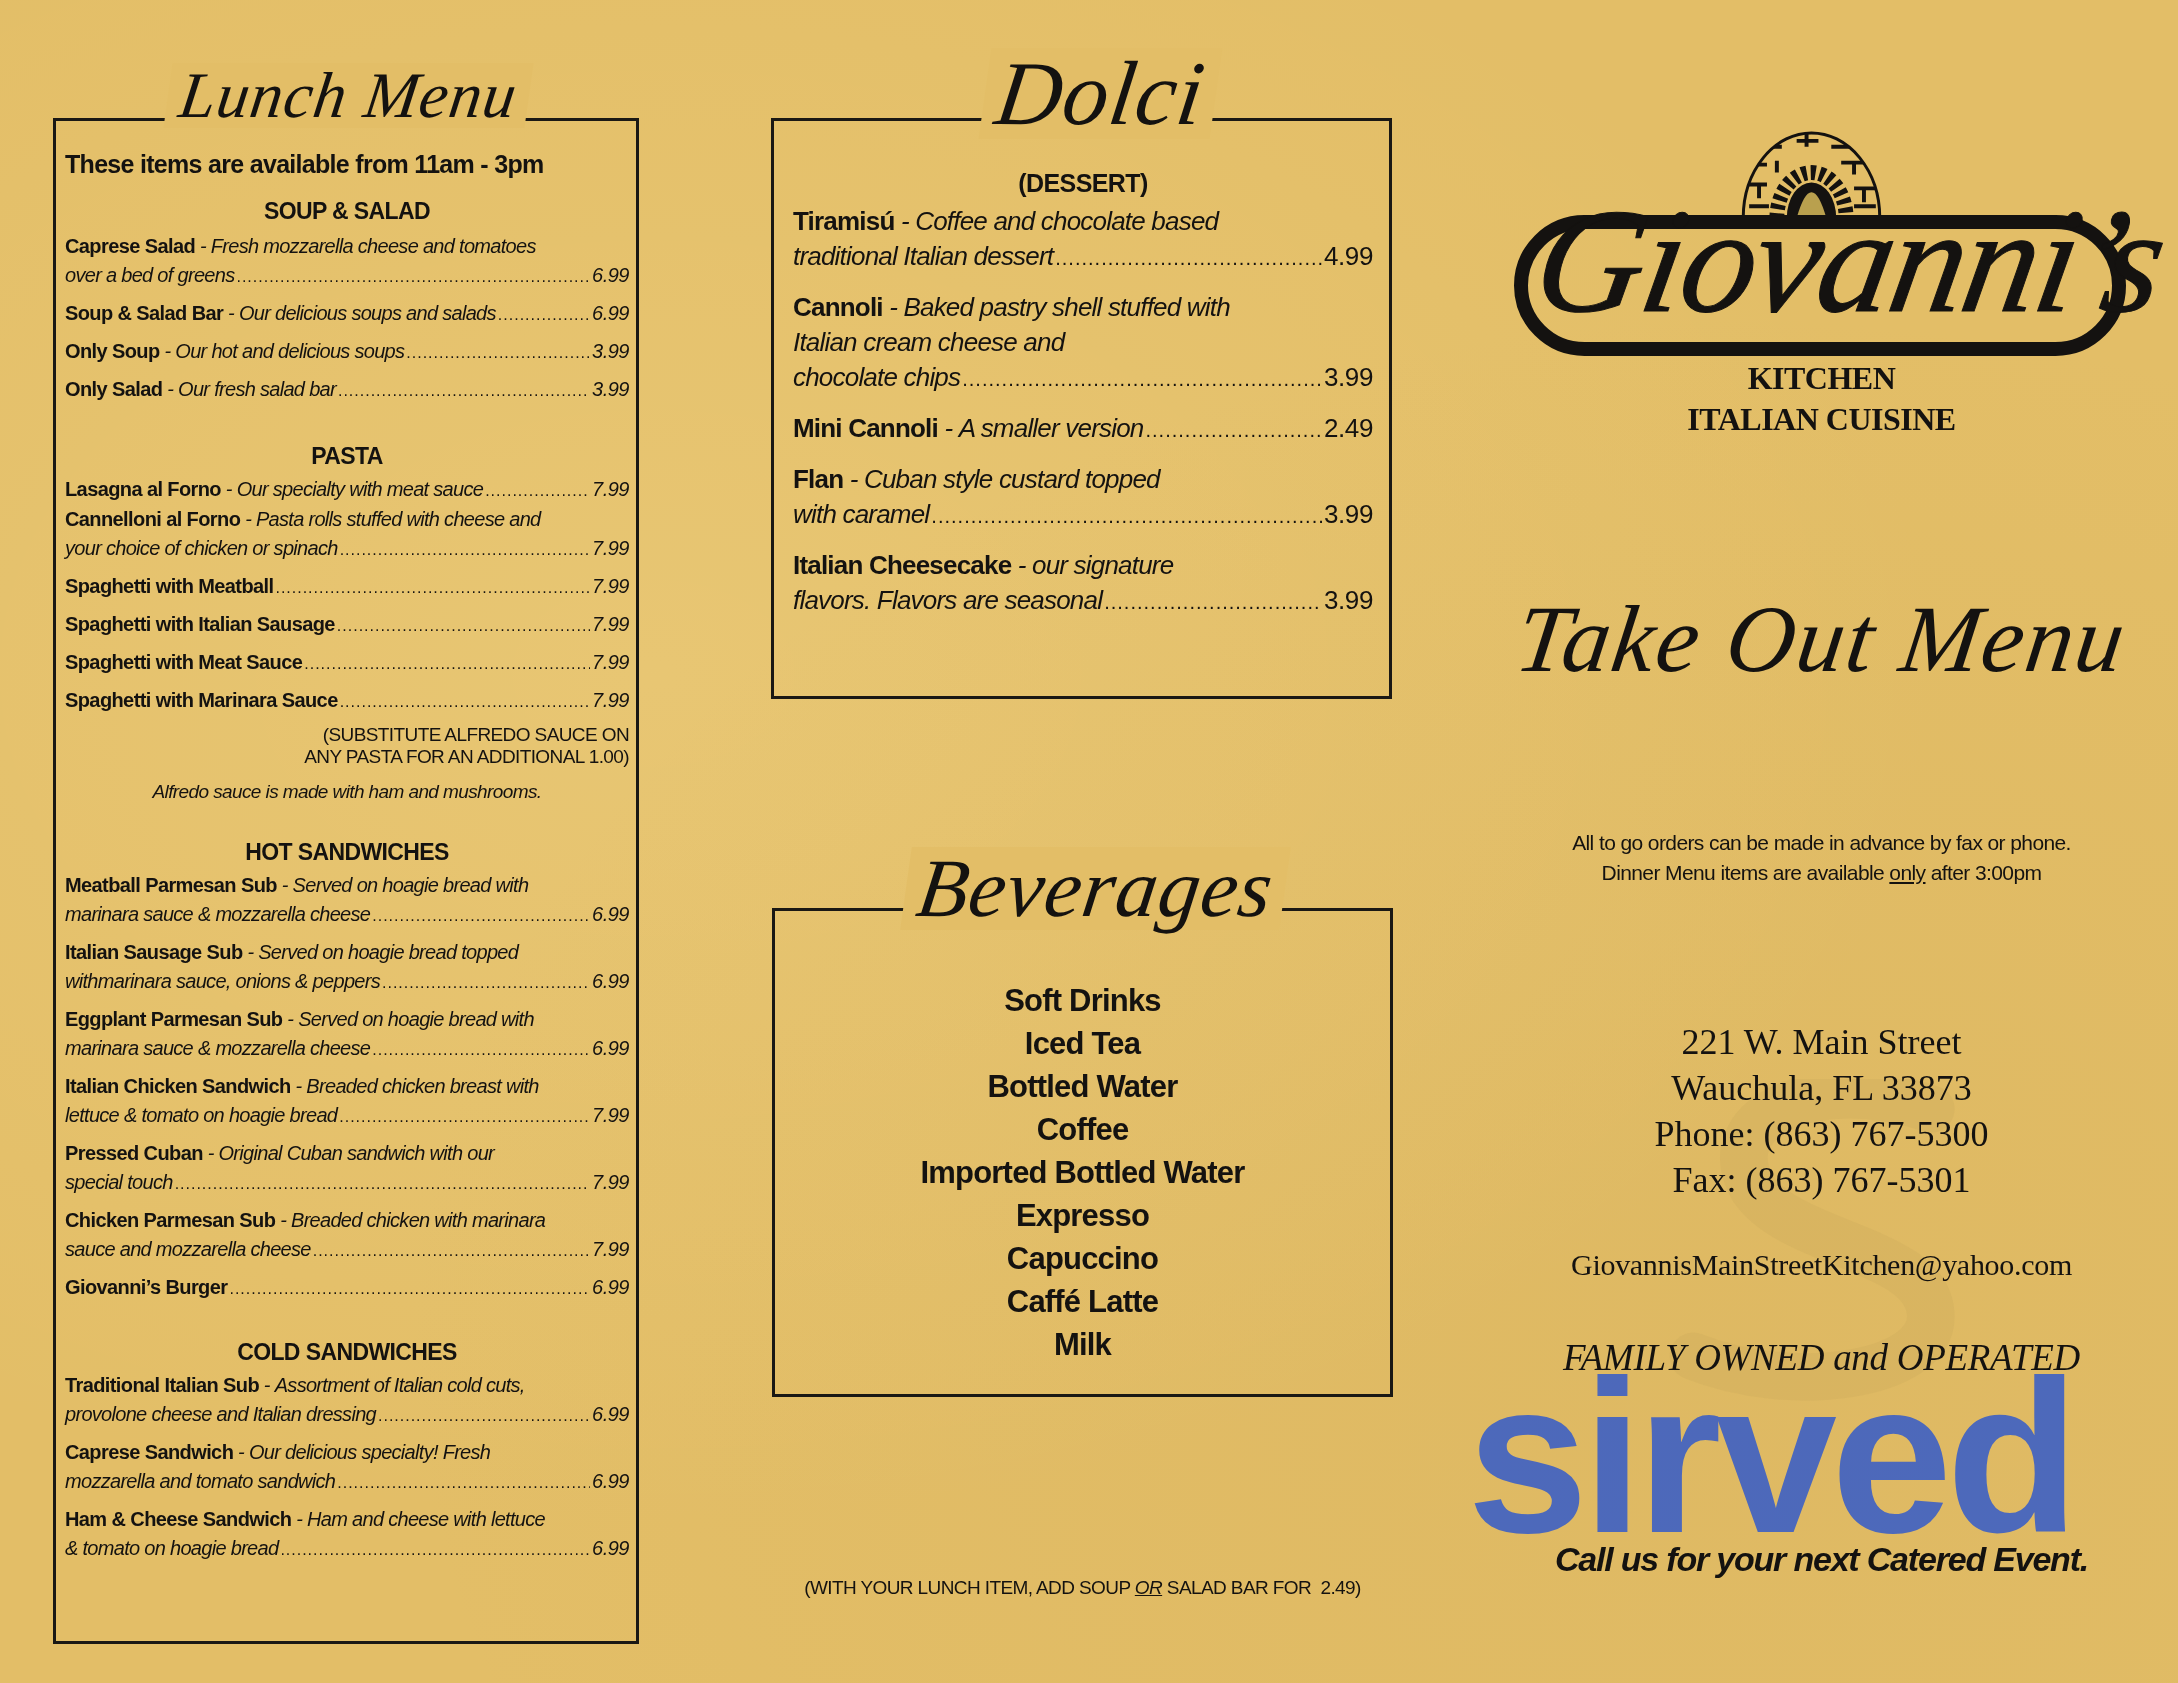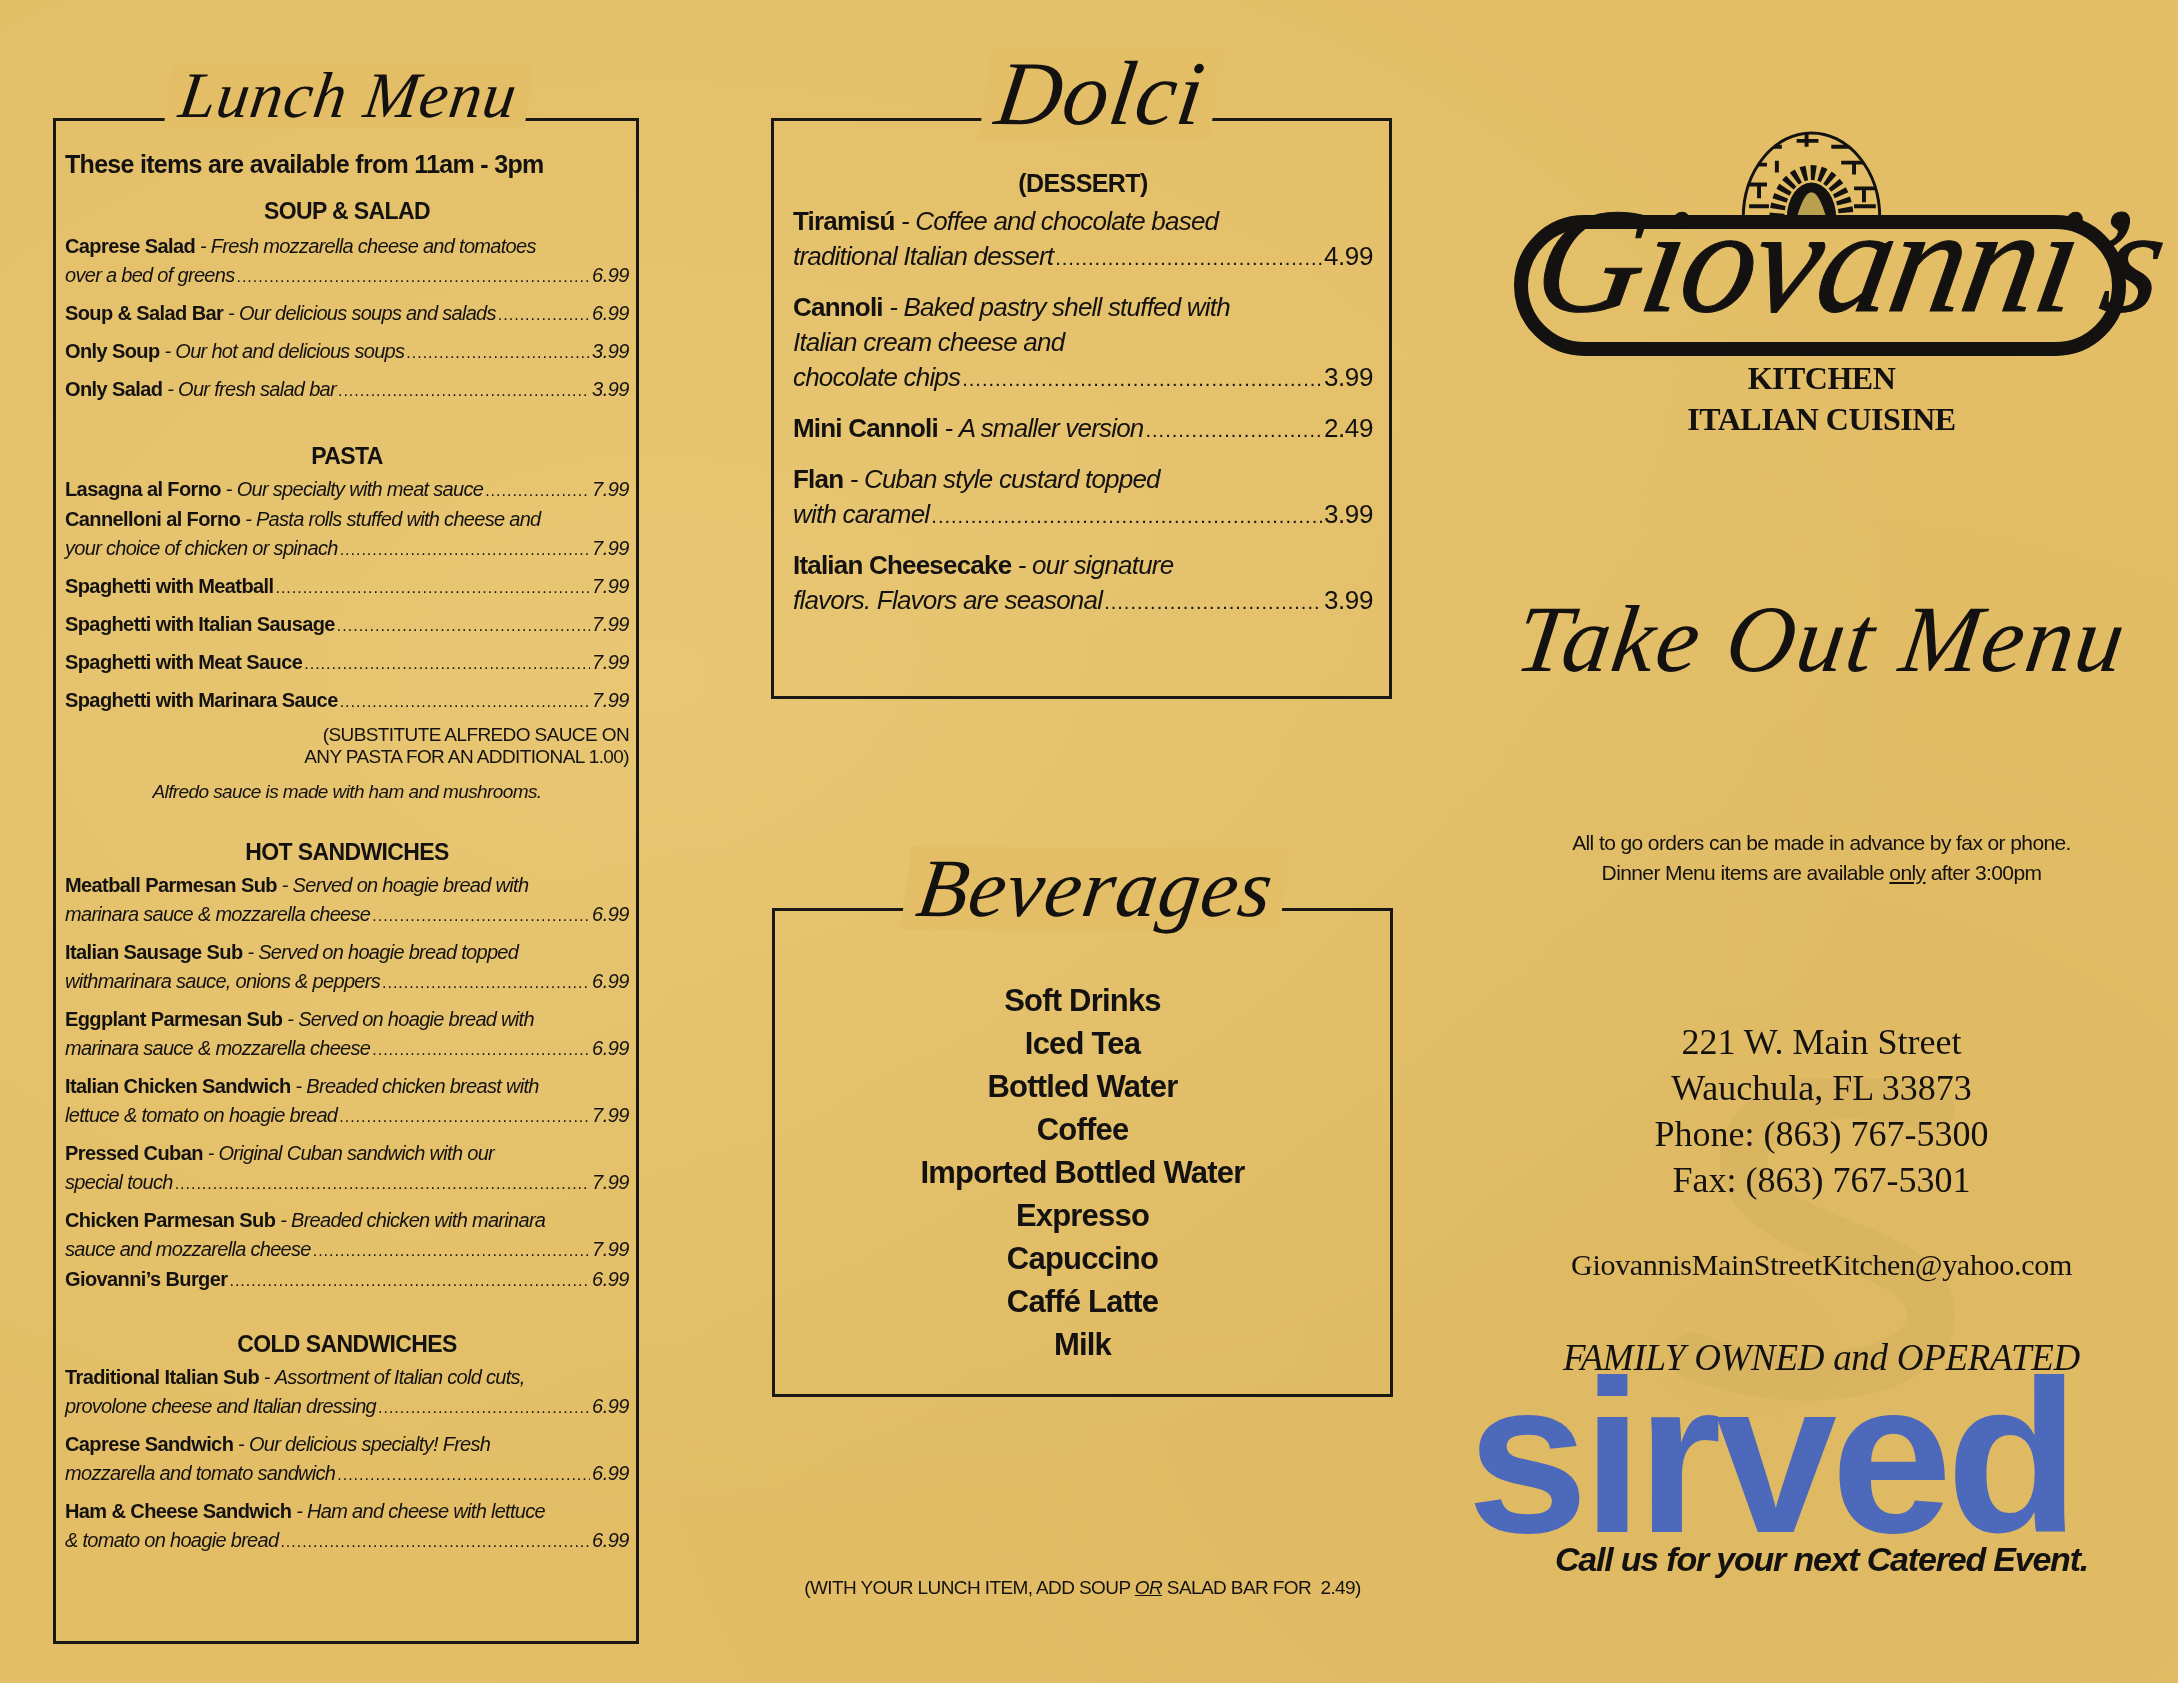--- a/index.html
+++ b/index.html
@@ -230,21 +230,21 @@
           <span class="l-name">Chicken Parmesan Sub</span>
           <span class="l-desc">&nbsp;-&nbsp;</span>
           <span class="l-desc">Breaded chicken with marinara</span>
         </div>
       <div class="l-line">
           <span class="l-desc">sauce and mozzarella cheese</span>
           <span class="dots"></span>
           <span class="price">7.99</span>
         </div>
     </div>
-    <div class="l-item" style="">
+    <div class="l-item" style="margin-top:8px;">
       <div class="l-line">
           <span class="l-name">Giovanni’s Burger</span>
           <span class="dots"></span>
           <span class="price">6.99</span>
         </div>
     </div>
   </div>
 
   <div class="section-h" style="margin-top:34px; line-height:30px;">COLD SANDWICHES</div>
   <div style="margin-top:4px;">

